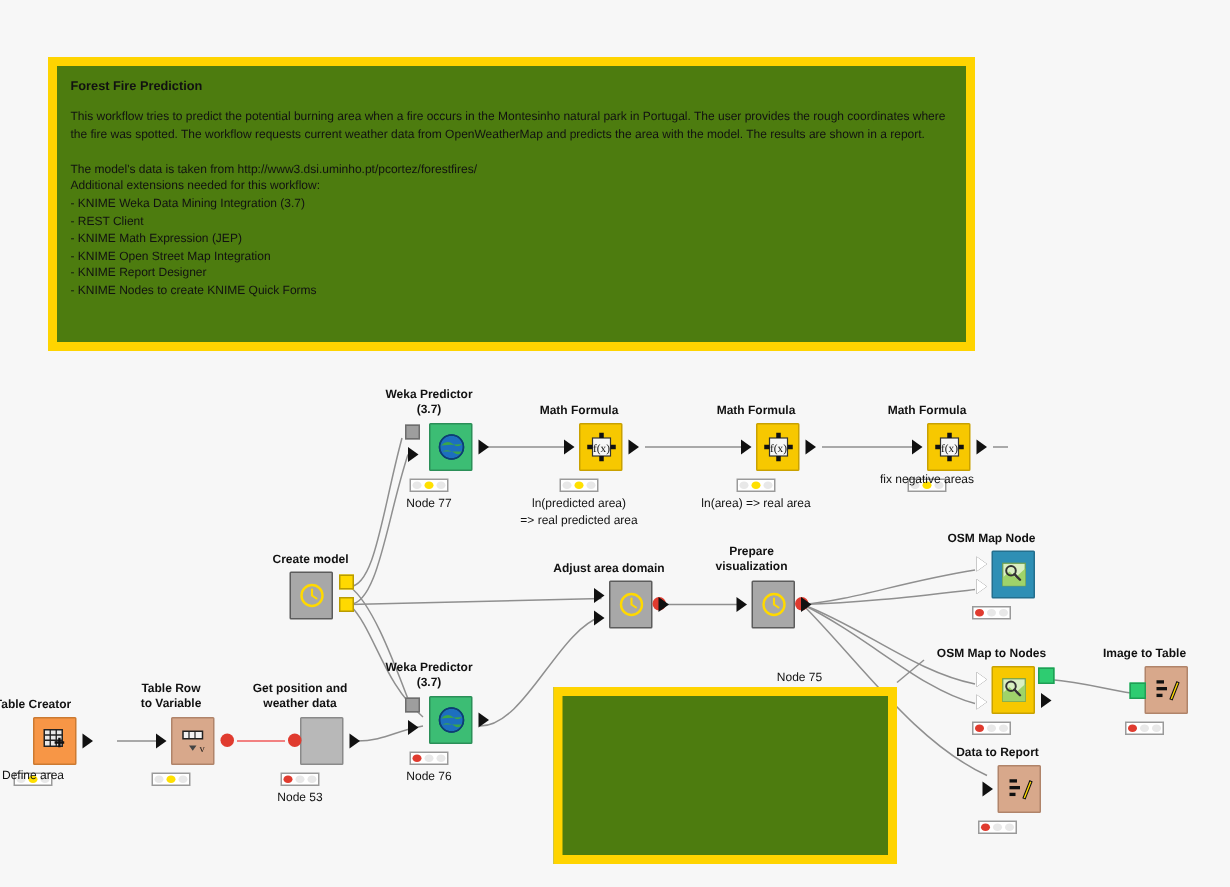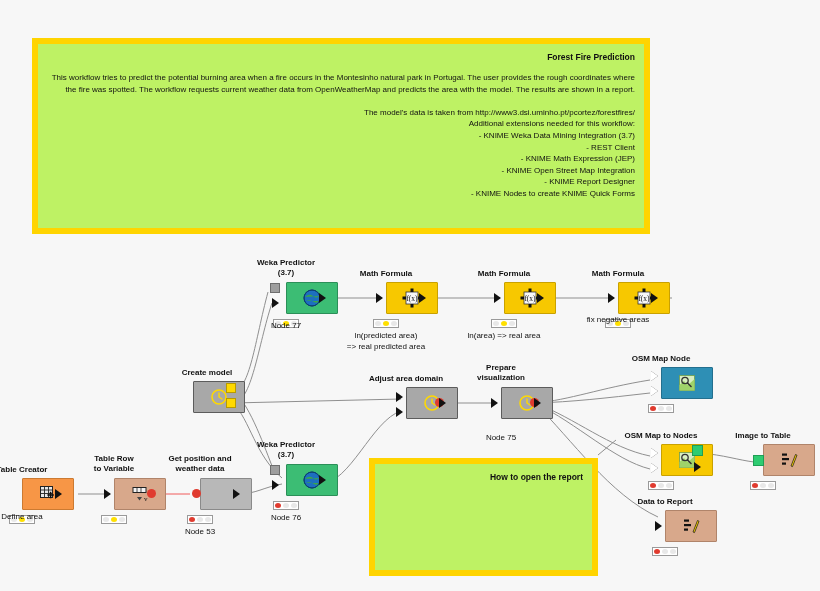--- a/index.html
+++ b/index.html
@@ -8,39 +8,38 @@
     background:#f7f7f7;
     font-family:"Liberation Sans",sans-serif;
     position:relative;overflow:hidden;
     -webkit-font-smoothing:none;
   }
   #canvas{position:absolute;inset:0;background:#f7f7f7;}
 
   
   .annotation{
     position:absolute;
-    background:#bef264;
+    background:#4d7c0f;
     border:6px solid #FFD400;
     box-sizing:border-box;
-    text-align:right;
   }
   .annotation .ann-title{
     font-size:8.5px;font-weight:bold;color:#111;
     margin:0 0 9px 0;line-height:11px;
   }
   .annotation .ann-body{
     font-size:8px;color:#111;line-height:11.6px;white-space:pre-wrap;
   }
   .annotation .ann-inner{padding:8px 9px 6px 9px;}
 
   
   .node{position:absolute;}
   .node-box{
     position:absolute;left:0;top:0;
-    width:52px;height:32px;
+    width:29px;height:32px;
     box-sizing:border-box;
     border:1px solid #8a8a8a;
     border-radius:1px;
     display:flex;align-items:center;justify-content:center;
   }
   .node-box.meta{background:#a8a8a8;border-color:#5c5c5c;}
   .node-box.plain{background:#b8b8b8;border-color:#8a8a8a;}
   .node-box.green{background:#3cbd74;border-color:#2b8f58;}
   .node-box.yellow{background:#f7c800;border-color:#c9a100;}
   .node-box.orange{background:#f79646;border-color:#cc7a31;}
@@ -175,21 +174,20 @@
 - REST Client
 - KNIME Math Expression (JEP)
 - KNIME Open Street Map Integration
 - KNIME Report Designer
 - KNIME Nodes to create KNIME Quick Forms</div>
     </div>
   </div>
 
   <div class="annotation" style="left:369px;top:458px;width:229px;height:118px;">
     <div class="ann-inner">
-      <div class="ann-title">How to open the report</div>
     </div>
   </div>
 
   <div class="node" style="left:286px;top:282px;">
     <div class="node-title" style="top:-24px;">Weka Predictor
 (3.7)</div>
     <div class="node-box green">
       <svg class="icon-svg" width="20" height="20" viewBox="0 0 20 20">
         <circle cx="10" cy="10" r="8" fill="#1d6fbf" stroke="#0d3f73" stroke-width="1"></circle>
         <path d="M3 9 Q7 5 11 8 Q14 11 17 8" fill="#3aa64a" stroke="none"></path>
@@ -198,21 +196,21 @@
       </svg>
     </div>
     <div class="port sq-gray" style="left:-16px;top:1px;"></div>
     <div class="port tri-in" style="left:-14px;top:16px;"></div>
     <div class="port tri-out" style="left:33px;top:11px;"></div>
     <div class="status">
       <i></i>
       <i class="on-yellow"></i>
       <i></i>
     </div>
-    <div class="node-label" style="top:39px;">Node 77</div>
+    <div class="node-label" style="top:49px;">Node 77</div>
   </div>
 
   <div class="node" style="left:386px;top:282px;">
     <div class="node-title" style="top:-13px;">Math Formula</div>
     <div class="node-box yellow">
       <svg class="icon-svg" width="20" height="20" viewBox="0 0 20 20">
         <rect x="4" y="4" width="12" height="12" fill="#f7f7f7" stroke="#333" stroke-width="0.8"></rect>
         <text x="10" y="13" font-size="7.5" text-anchor="middle" fill="#111" font-family="Liberation Serif, serif">f(x)</text>
         <rect x="8.5" y="0.5" width="3" height="3.5" fill="#111"></rect>
         <rect x="8.5" y="16" width="3" height="3.5" fill="#111"></rect>
@@ -330,21 +328,21 @@
 visualization</div>
     <div class="node-box meta">
       <svg class="icon-svg" width="20" height="20" viewBox="0 0 20 20">
         <circle cx="10" cy="10" r="7" fill="none" stroke="#ffd900" stroke-width="1.6"></circle>
         <path d="M10 6 L10 10 L13 12" fill="none" stroke="#ffd900" stroke-width="1.4" stroke-linecap="round"></path>
       </svg>
     </div>
     <div class="port tri-in" style="left:-10px;top:11px;"></div>
     <div class="port dot-red" style="left:29px;top:11px;"></div>
     <div class="port tri-out" style="left:33px;top:11px;"></div>
-    <div class="node-label" style="top:46px;">Node 75</div>
+    <div class="node-label" style="top:60px;margin-left:32px;">Node 75</div>
   </div>
 
   <div class="node" style="left:22px;top:478px;">
     <div class="node-title" style="top:-13px;">Table Creator</div>
     <div class="node-box orange">
       <svg class="icon-svg" width="20" height="20" viewBox="0 0 20 20">
         <rect x="2.5" y="2.5" width="12" height="11" fill="#e8e8e8" stroke="#222" stroke-width="1"></rect>
         <line x1="2.5" y1="6" x2="14.5" y2="6" stroke="#222" stroke-width="0.9"></line>
         <line x1="2.5" y1="9.5" x2="14.5" y2="9.5" stroke="#222" stroke-width="0.9"></line>
         <line x1="6.5" y1="2.5" x2="6.5" y2="13.5" stroke="#222" stroke-width="0.9"></line>

